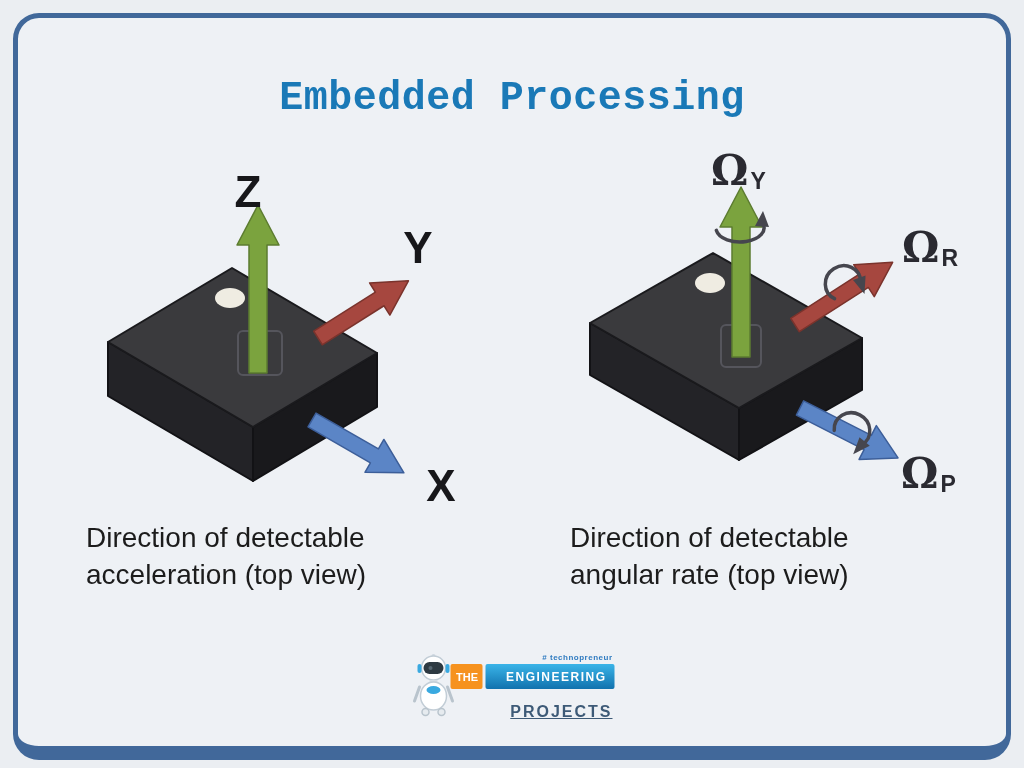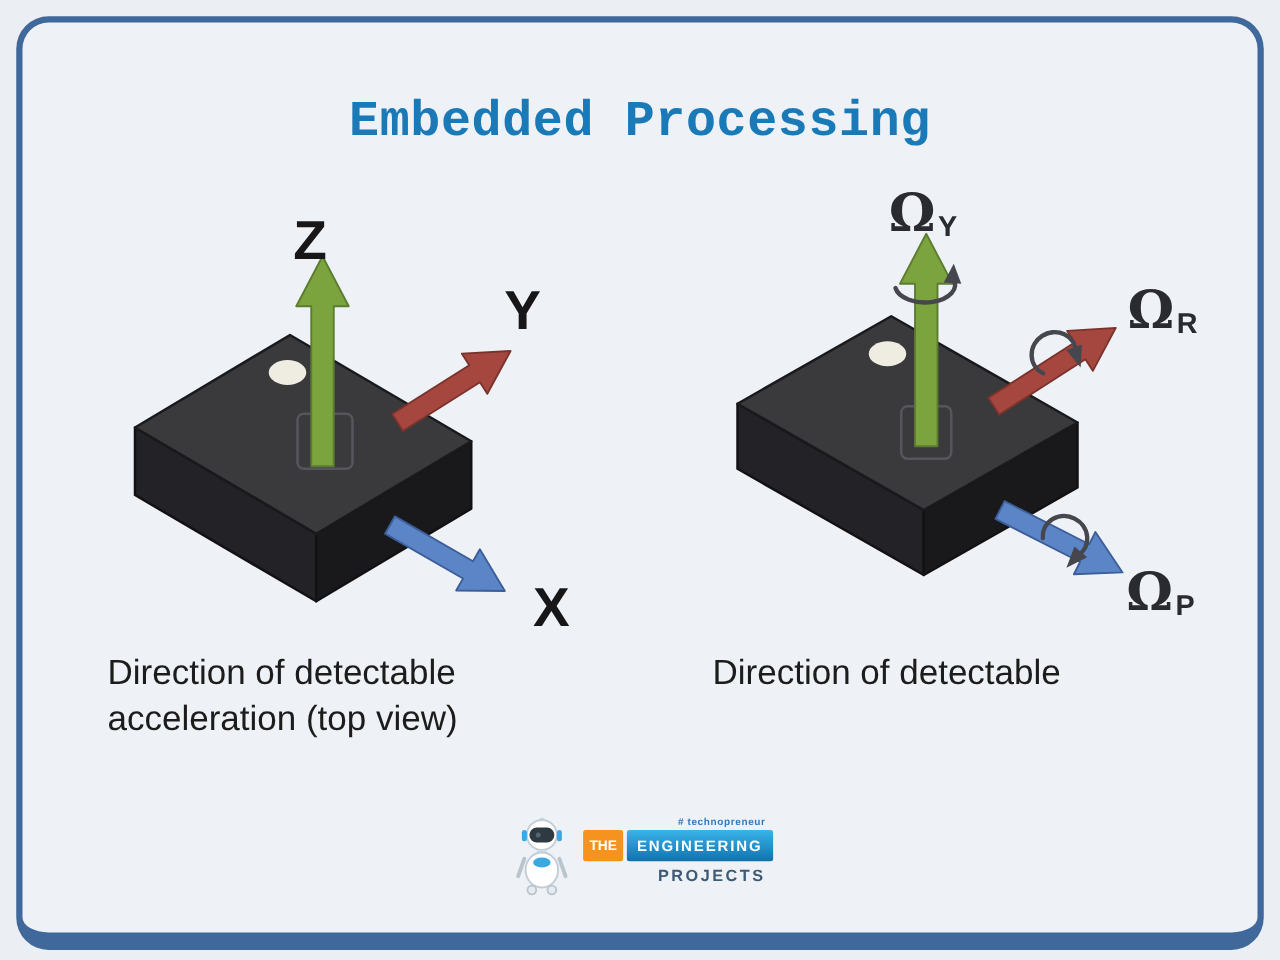--- a/index.html
+++ b/index.html
@@ -65,38 +65,39 @@
     display:flex;
     align-items:flex-start;
     gap:9px;
   }
   .logo-text{display:flex; flex-direction:column; width:148px;}
   .logo-tagline{
     font-size:8px; font-weight:700; color:#2f7bc0;
     text-align:right; padding-right:2px; margin-bottom:2px;
     letter-spacing:0.5px;
   }
-  .logo-row{display:flex; gap:3px; align-items:stretch;}
+  .logo-row{display:flex; gap:3px; align-items:stretch;justify-content:flex-end;}
   .badge-the{
     background:#f6921e; color:#ffffff;
     font-size:11px; font-weight:700;
     padding:6px 5px 5px 5px; border-radius:2px;
     display:flex; align-items:center;
   }
   .badge-eng{
     background:linear-gradient(#3ab4e8,#1172ae);
     color:#ffffff; font-size:12px; font-weight:700;
     letter-spacing:1.5px;
-    padding:6px 8px 5px 8px; border-radius:2px;
+    padding:6px 8px 5px 20px; border-radius:2px;
     display:flex; align-items:center;
   }
   .logo-projects{
-    font-size:13px; font-weight:700; color:#3d5a77;
-    letter-spacing:2px; text-align:right; margin-top:4px;
+    font-size:16px; font-weight:700; color:#3d5a77;
+    letter-spacing:2px; text-align:right; margin-top:14px;
     padding-right:2px;
+    text-decoration:underline;
   }
 </style>
 </head>
 <body>
 
 <div class="card">
   <div class="page-title">Embedded Processing</div>
 </div>
 
 <svg class="dia dia1" width="440" height="400" viewBox="0 0 440 400">
@@ -150,20 +151,21 @@
   <text x="357" y="137"><tspan class="omega">Ω</tspan><tspan class="omega-sub" dy="4" dx="2">R</tspan></text>
   <text x="356" y="363"><tspan class="omega">Ω</tspan><tspan class="omega-sub" dy="4" dx="2">P</tspan></text>
 </svg>
 
 <div class="caption cap1">
   <div>Direction of detectable</div>
   <div>acceleration (top view)</div>
 </div>
 <div class="caption cap2">
   <div>Direction of detectable</div>
+  <div>angular rate (top view)</div>
 </div>
 
 <div class="logo">
   <svg width="48" height="64" viewBox="0 0 48 64">
     <circle cx="24" cy="3" r="2" fill="#cfd8e0"></circle>
     <circle cx="24" cy="15" r="12" fill="#ffffff" stroke="#c2cdd6" stroke-width="1.5"></circle>
     <rect x="8" y="11" width="4" height="9" rx="2" fill="#39a9e0"></rect>
     <rect x="36" y="11" width="4" height="9" rx="2" fill="#39a9e0"></rect>
     <rect x="14" y="9" width="20" height="12" rx="6" fill="#2e3a42"></rect>
     <circle cx="21" cy="15" r="2" fill="#55656f"></circle>

